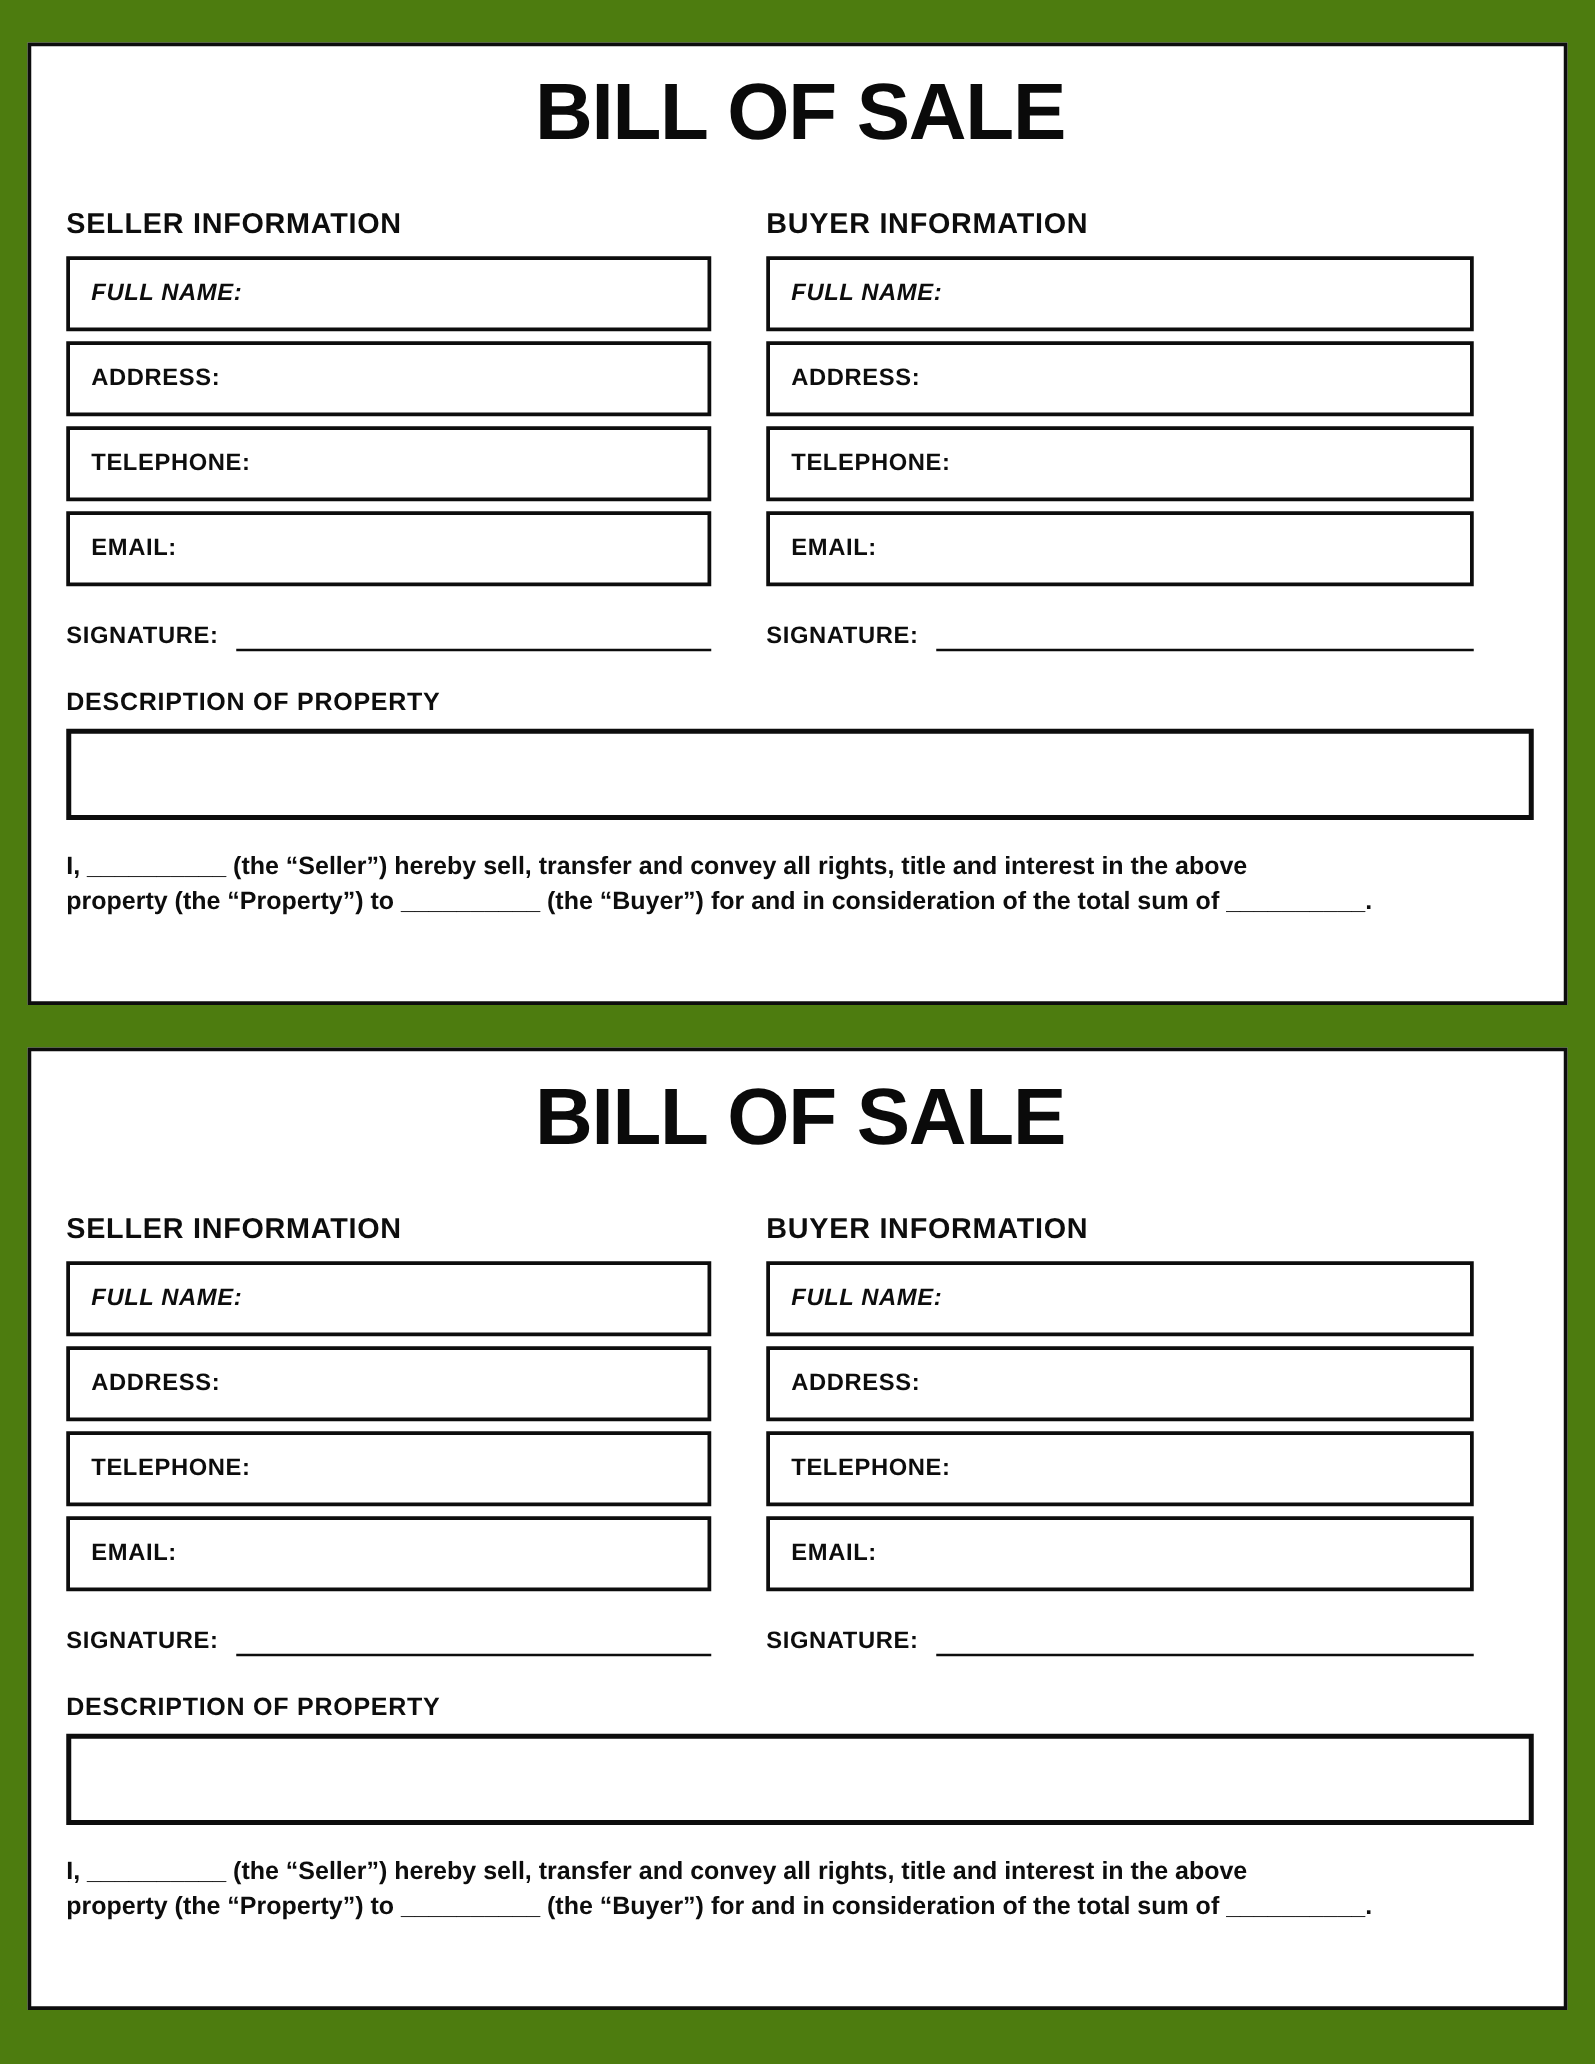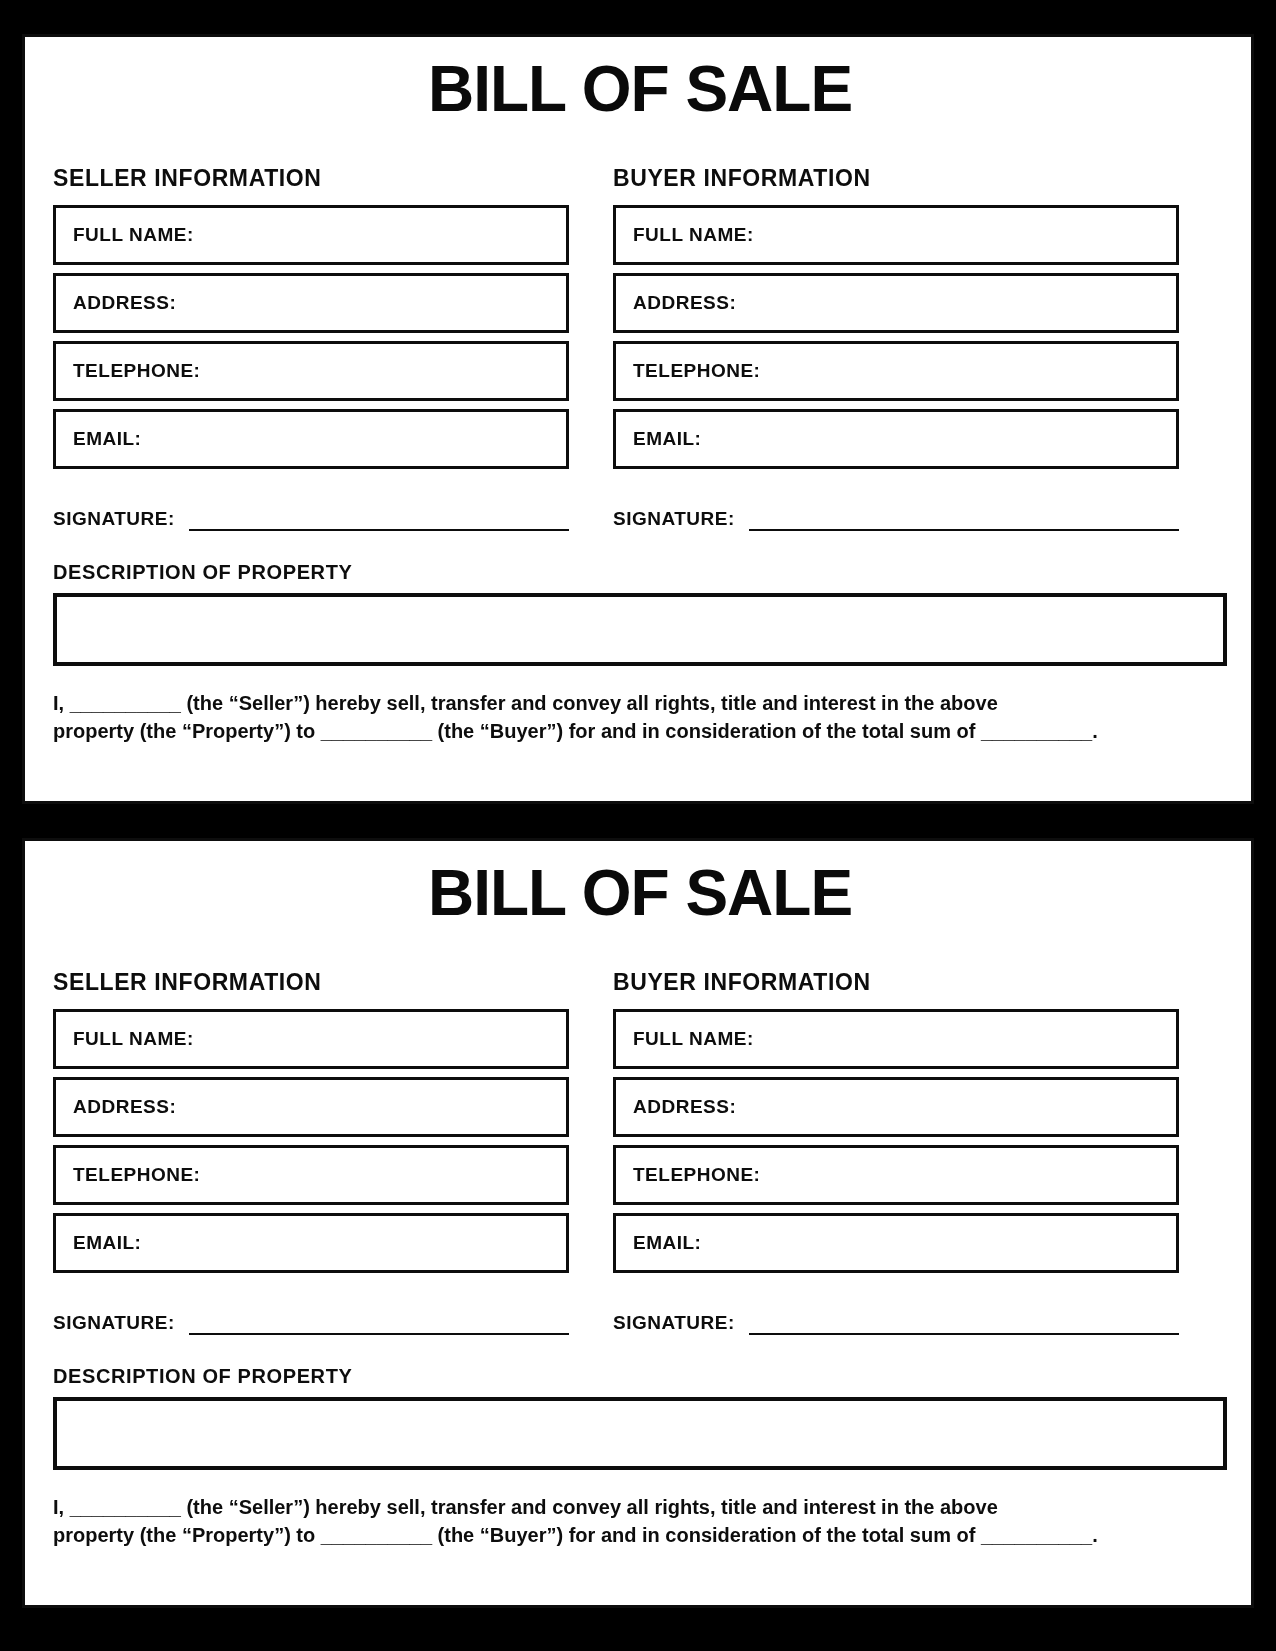--- a/index.html
+++ b/index.html
@@ -1,21 +1,21 @@
 <!DOCTYPE html>
 <html><head>
 <meta charset="utf-8">
 <style>
   * { margin:0; padding:0; box-sizing:border-box; }
   html,body { background:#ffffff; }
   .sheet {
     position:relative;
     width:1276px;
     height:1651px;
-    background:#000000;
+    background:#4d7c0f;
     font-family:"Liberation Sans", sans-serif;
     font-weight:700;
     color:#0d0d0d;
     overflow:hidden;
   }
   .panel {
     width:1232px;
     height:770px;
     margin:34px 22px 0 22px;
     border:3px solid #0d0d0d;
@@ -41,23 +41,23 @@
   }
   .field-box {
     height:60px;
     border:3px solid #0d0d0d;
     margin-top:8px;
     display:flex;
     align-items:center;
     padding-left:17px;
     background:#ffffff;
   }
-  .field-box.first { margin-top:12px; }
+  .field-box.first { margin-top:12px;font-style:italic; }
   .field-label { font-size:19px; letter-spacing:0.5px; }
-  .sig-row { display:flex; align-items:flex-end; margin-top:38px; height:24px; }
+  .sig-row { display:flex; align-items:flex-end; margin-top:28px; height:24px; }
   .sig-label { font-size:19px; letter-spacing:0.5px; line-height:24px; white-space:nowrap; }
   .sig-line { flex:1; margin-left:14px; height:20px; border-bottom:2px solid #0d0d0d; }
   .desc-heading {
     margin-top:26px;
     font-size:20px;
     line-height:30px;
     letter-spacing:0.6px;
   }
   .desc-box {
     margin-top:6px;

